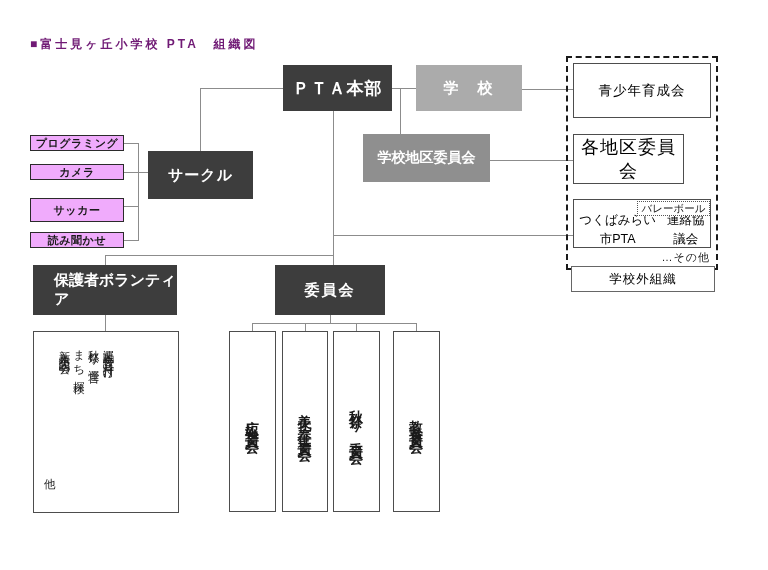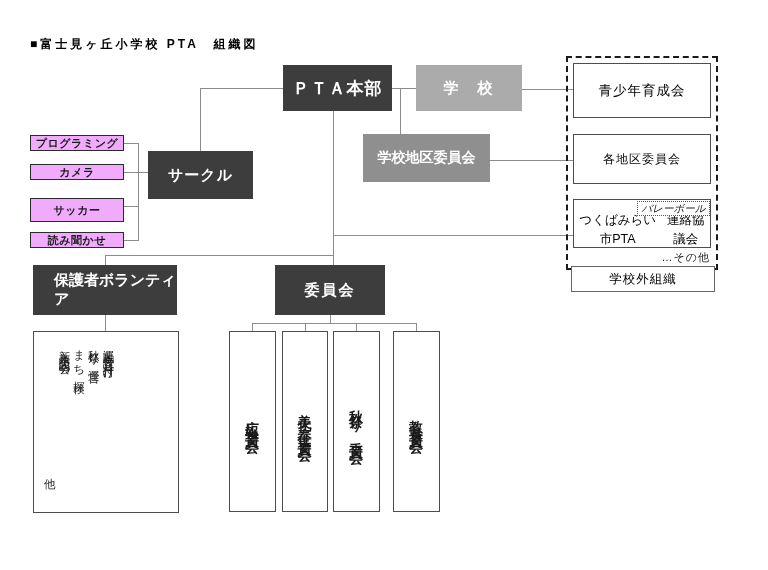--- a/index.html
+++ b/index.html
@@ -2,21 +2,21 @@
 <html><head>
 <meta charset="utf-8">
 <style>
   html,body{margin:0;padding:0;background:#fff;}
   .canvas{
     position:relative;width:768px;height:570px;background:#ffffff;overflow:hidden;
     font-family:"Liberation Sans","DejaVu Sans",sans-serif;color:#1a1a1a;
   }
   .title{
     position:absolute;left:30px;top:36px;font-size:12px;font-weight:600;
-    letter-spacing:3px;color:#000000;text-align:right;
+    letter-spacing:3px;color:#701a75;text-align:right;
   }
   
   .node{
     position:absolute;display:flex;align-items:center;justify-content:center;
     color:#fff;font-weight:bold;box-sizing:border-box;
   }
   .node.dark{background:#3d3d3d;}
   .node.gray-light{background:#ababab;}
   .node.gray-mid{background:#8f8f8f;}
   
@@ -55,21 +55,21 @@
   .volbox .vflow{
     writing-mode:vertical-rl;height:100%;box-sizing:border-box;
     padding:9px 32px 6px 6px;font-size:11.5px;letter-spacing:2.2px;line-height:1;
   }
   .volbox .vflow p{margin:0 3.2px;white-space:nowrap;}
   .volbox .vflow p.other{padding-top:128px;}
   .tsukuba{line-height:1.45;}
   .volleyball{
     position:absolute;left:637px;top:201px;width:73px;height:15px;
     background:#fff;border:1px dotted #555;box-sizing:border-box;
-    display:flex;align-items:center;justify-content:center;font-size:10.5px;font-style:italic;
+    display:flex;align-items:center;justify-content:center;font-size:10.5px;
   }
   .sonota{
     position:absolute;left:630px;top:250px;width:80px;text-align:right;
     font-size:11px;letter-spacing:1px;
   }
 </style>
 </head>
 <body>
 
 <div class="canvas">
@@ -113,21 +113,21 @@
 
   <div class="node dark" style="left:275px;top:265px;width:110px;height:50px;font-size:15px;letter-spacing:2px;">委員会</div>
 
   <div class="smallbox" style="left:30px;top:135px;width:94px;height:16px;">プログラミング</div>
   <div class="smallbox" style="left:30px;top:164px;width:94px;height:16px;">カメラ</div>
   <div class="smallbox" style="left:30px;top:198px;width:94px;height:24px;">サッカー</div>
   <div class="smallbox" style="left:30px;top:232px;width:94px;height:16px;">読み聞かせ</div>
 
   <div class="wbox" style="left:573px;top:63px;width:138px;height:55px;font-size:13.5px;letter-spacing:1px;">青少年育成会</div>
 
-  <div class="wbox" style="left:573px;top:134px;width:138px;height:50px;font-size:12px;letter-spacing:1px;">各地区委員会</div>
+  <div class="wbox" style="left:573px;top:134px;width:111px;height:50px;font-size:18px;letter-spacing:1px;">各地区委員会</div>
 
   <div class="wbox tsukuba" style="left:573px;top:199px;width:138px;height:49px;font-size:12.5px;padding-top:12px;">
     <div>つくばみらい市PTA</div>
     <div>連絡協議会</div>
   </div>
 
   <div class="volleyball">バレーボール</div>
 
   <div class="sonota">…その他</div>
 

